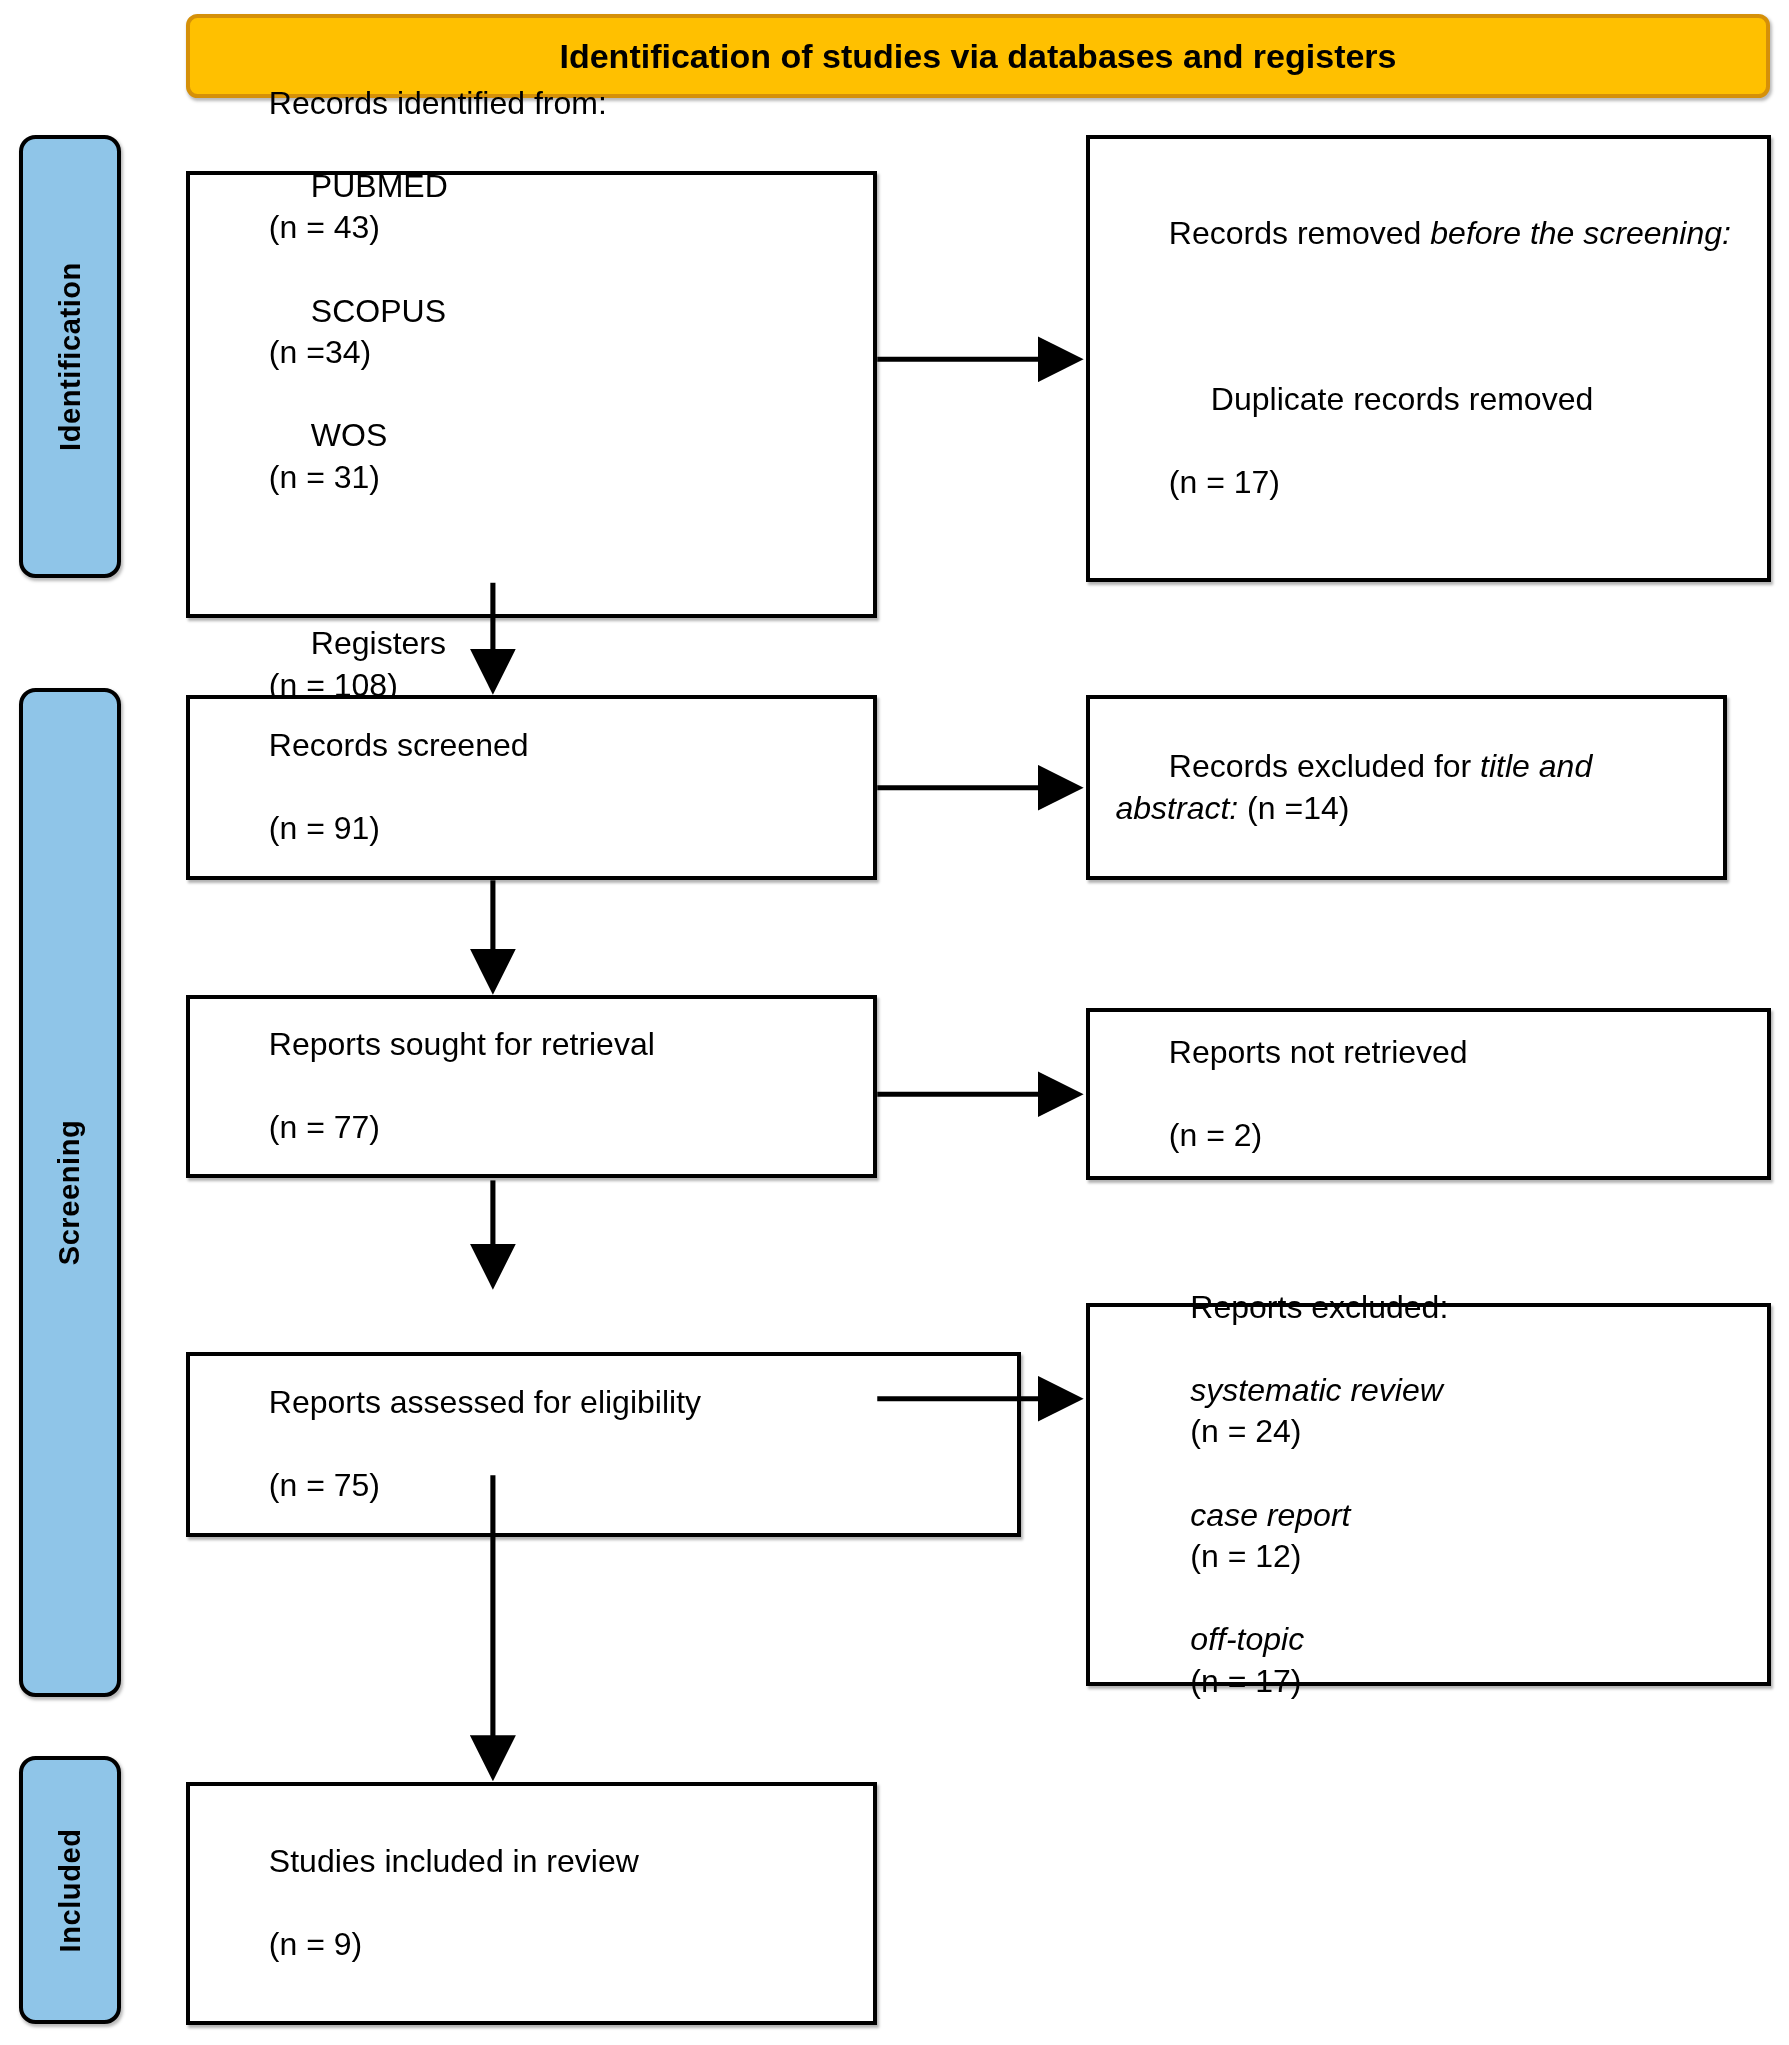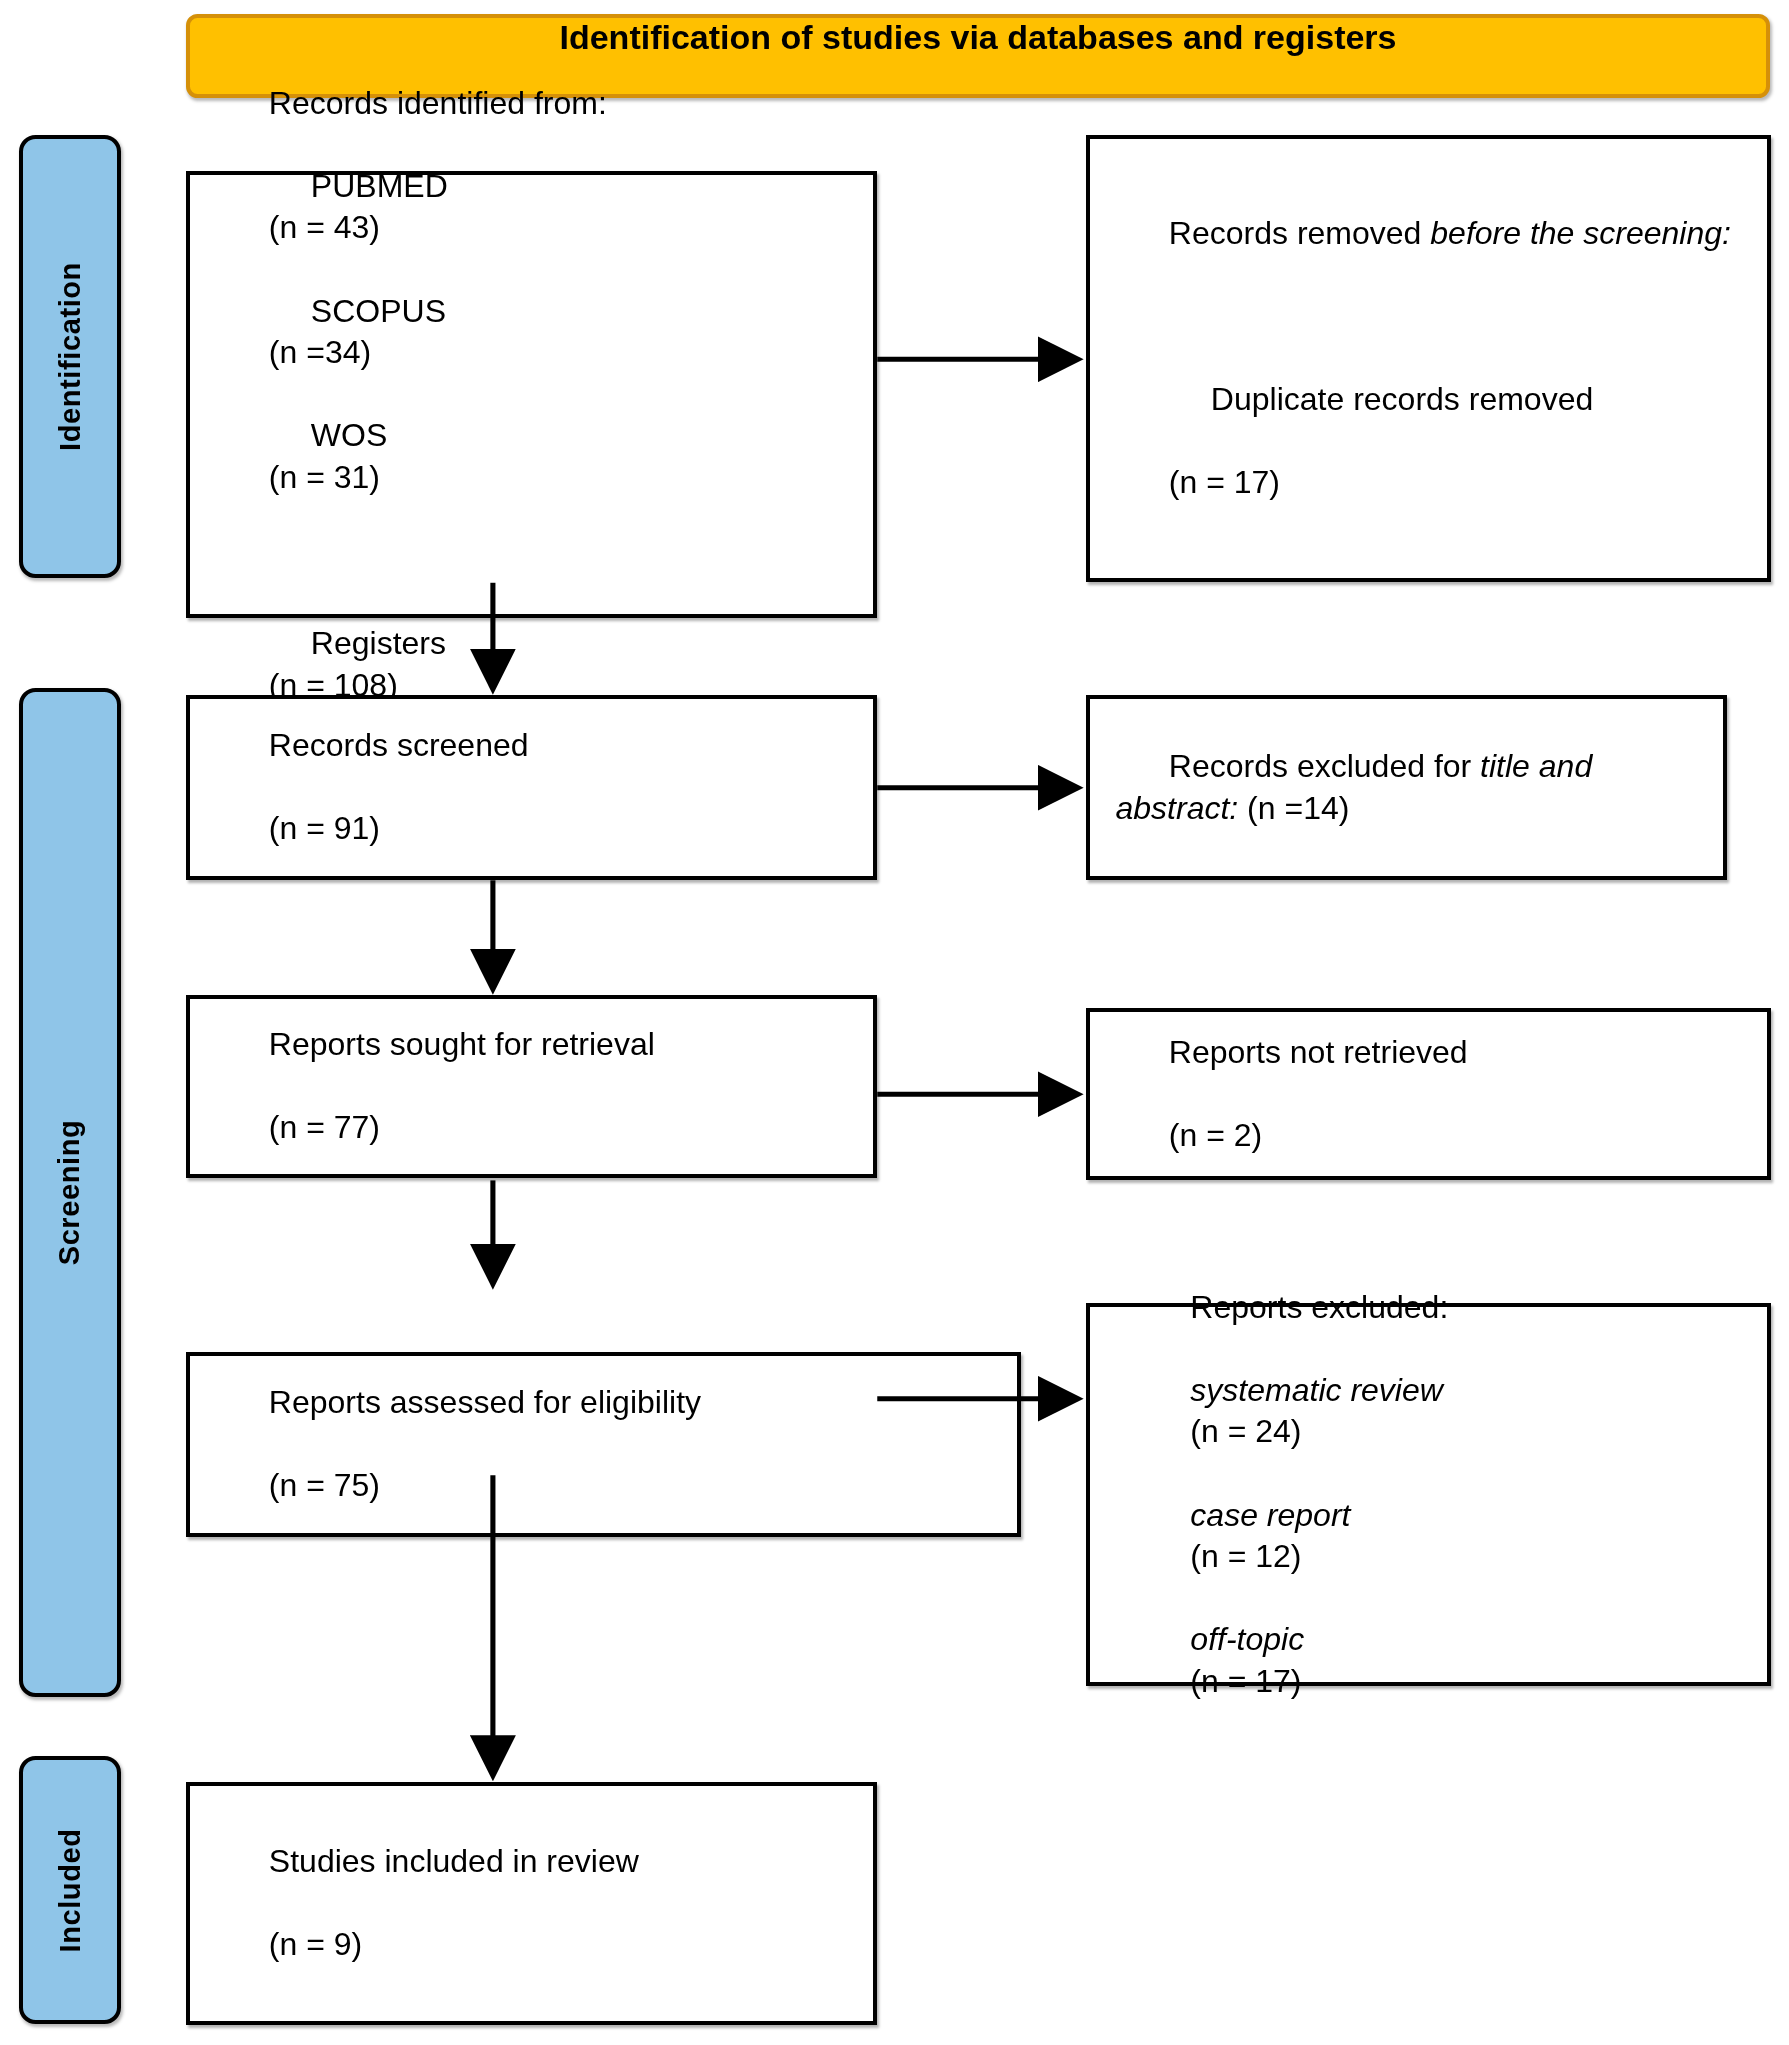--- a/index.html
+++ b/index.html
@@ -23,21 +23,21 @@
     position: absolute;
     left: 186px;
     top: 14px;
     width: 1584px;
     height: 84px;
     background: #FFC000;
     border: 4.5px solid #D59009;
     border-radius: 11.5px;
     box-sizing: border-box;
     display: flex;
-    align-items: flex-start;
+    align-items: center;
     justify-content: center;
     box-shadow: 1.9px 2.6px 3.2px rgba(0,0,0,0.28);
   }
   .header-banner .title {
     font-size: 34px;
     font-weight: bold;
     color: #000000;
     letter-spacing: 0px;
     white-space: nowrap;
   }

